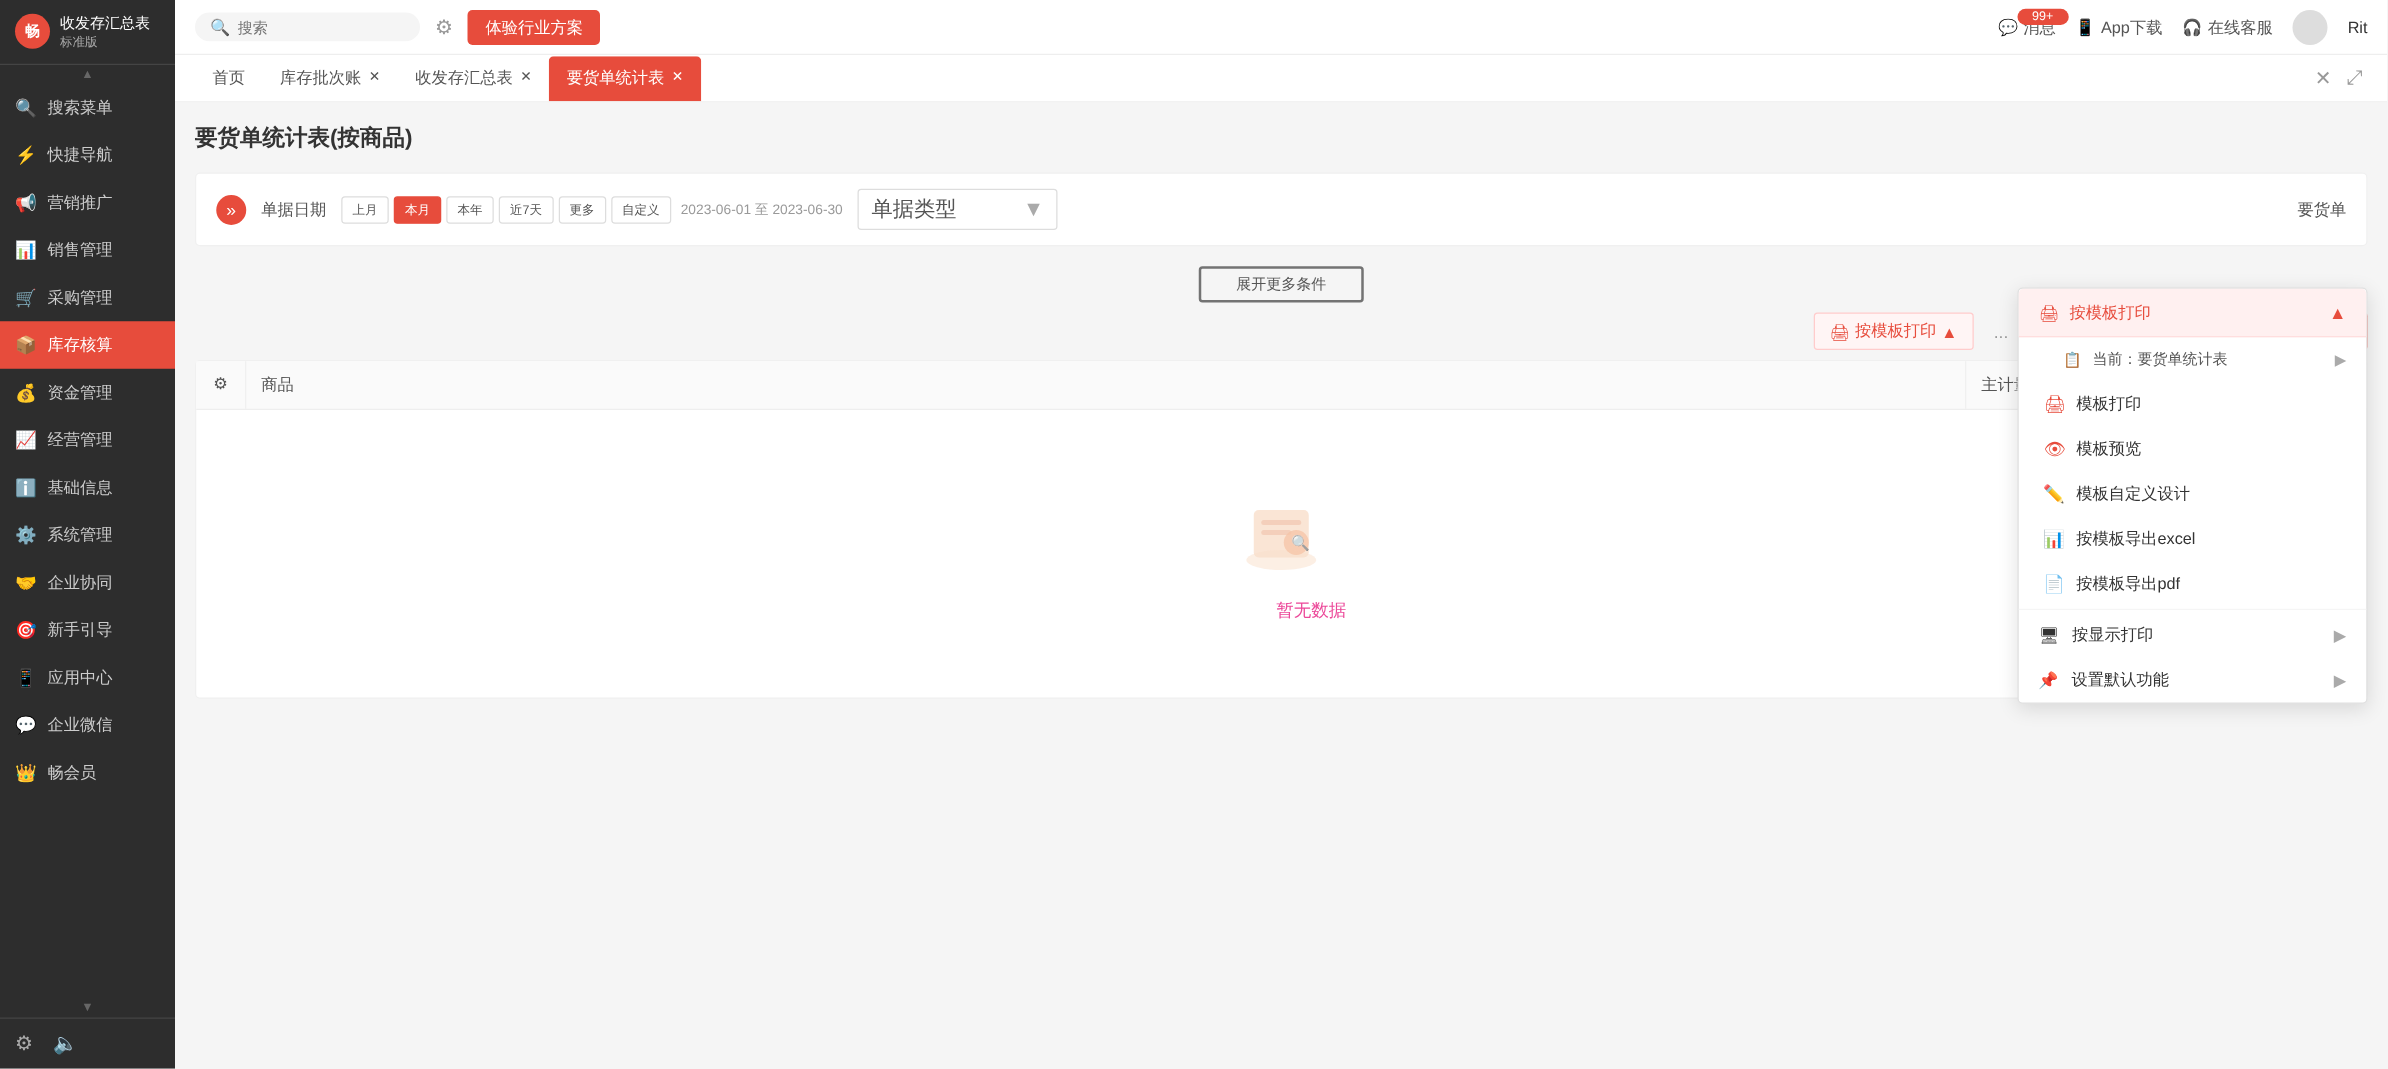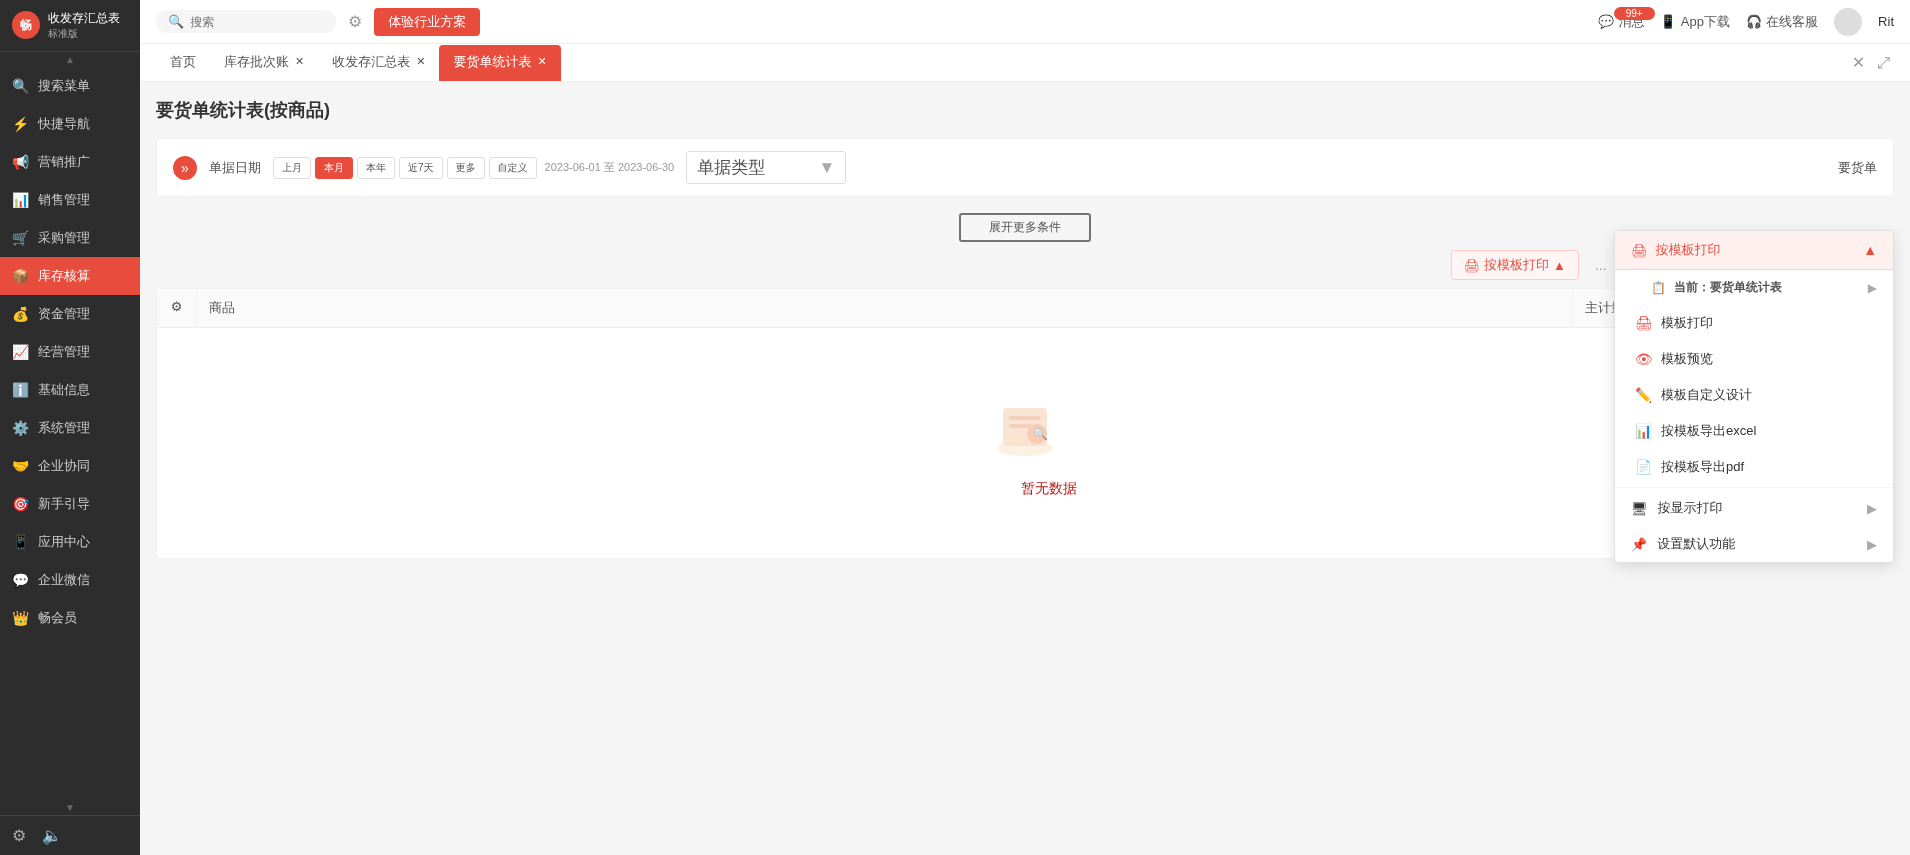--- a/index.html
+++ b/index.html
@@ -155,21 +155,21 @@
 
     
     .empty-state {
       display: flex; flex-direction: column; align-items: center;
       padding: 60px 0; color: #999;
     }
     .empty-icon {
       width: 80px; height: 80px; margin-bottom: 12px;
       opacity: 0.6;
     }
-    .empty-text { font-size: 14px; color: #b91c1c; margin-left: 48px; }
+    .empty-text { font-size: 14px; color: #ec4899; margin-left: 48px; }
 
     
     .print-dropdown {
       position: absolute;
       top: 148px;
       right: 16px;
       width: 280px;
       background: #fff;
       border: 1px solid #e0e0e0;
       border-radius: 4px;
@@ -445,21 +445,21 @@
       <div class="print-dropdown-header">
         <div class="print-dropdown-header-left">
           <span>🖨</span>
           <span>按模板打印</span>
         </div>
         <span class="print-dropdown-close">▲</span>
       </div>
 
       <div class="print-current-item">
         <span>📋</span>
-        <span style="flex:1; margin-left:8px;font-weight:bold;">当前：要货单统计表</span>
+        <span style="flex:1; margin-left:8px;">当前：要货单统计表</span>
         <span style="color:#aaa;">▶</span>
       </div>
 
       <div class="print-menu-item">
         <span class="print-menu-item-icon">🖨</span>
         <span>模板打印</span>
       </div>
       <div class="print-menu-item">
         <span class="print-menu-item-icon">👁</span>
         <span>模板预览</span>

